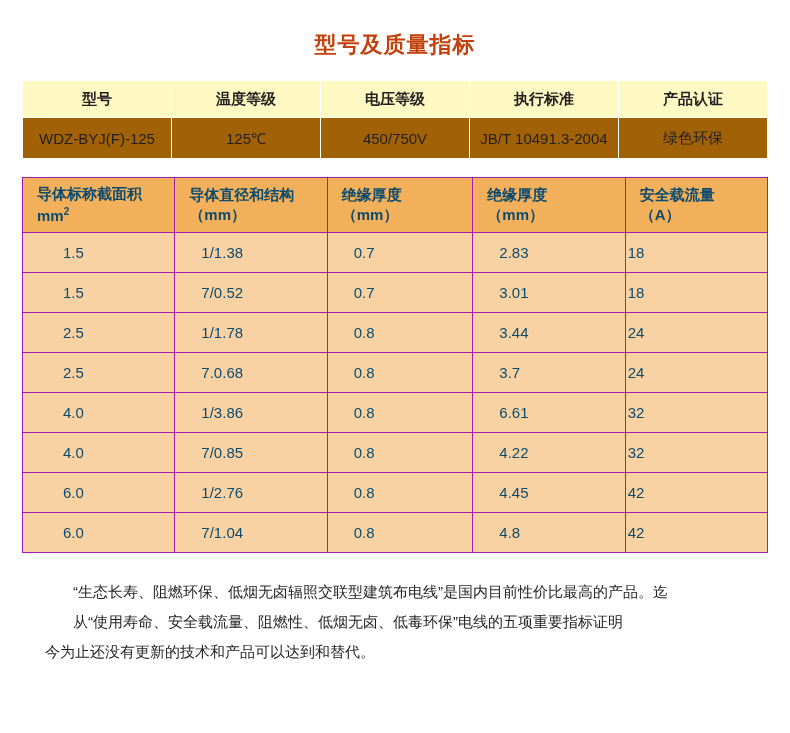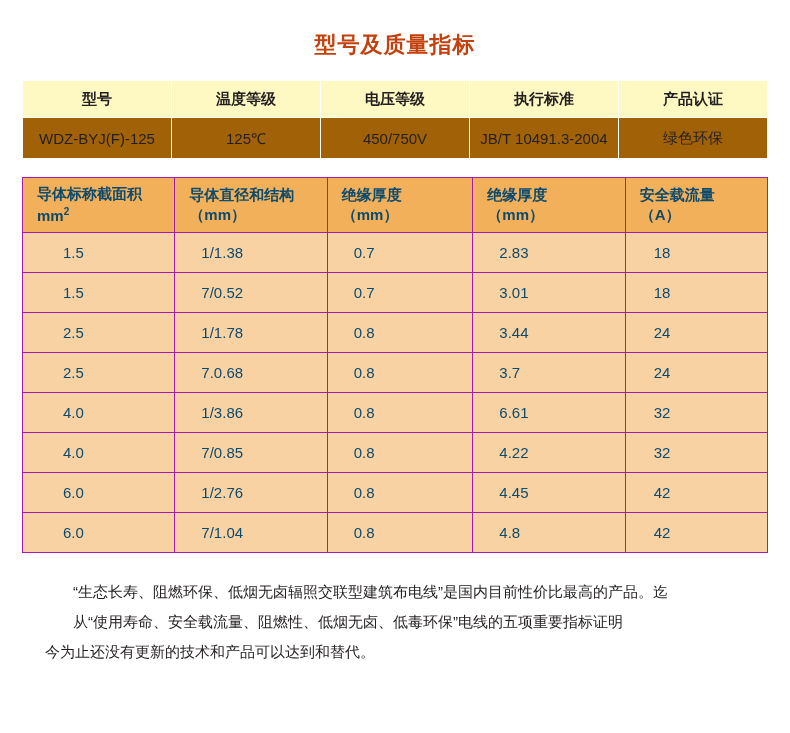--- a/index.html
+++ b/index.html
@@ -78,21 +78,21 @@
     line-height: 1.35;
     vertical-align: middle;
   }
   .tbl2 td {
     background: #f9d2a3;
     height: 37px;
     text-align: left;
     padding-left: 26px;
   }
   .tbl2 td.c0 { padding-left: 40px; }
-  .tbl2 td.c4 { padding-left: 28px; }
+  .tbl2 td.c4 { padding-left: 2px; }
   .tbl2 th sup { font-size: 10px; }
 
   
   .footer {
     width: 700px;
     margin: 24px auto 0 auto;
     font-size: 15px;
     line-height: 2.0;
     color: #231f20;
     text-align: left;

